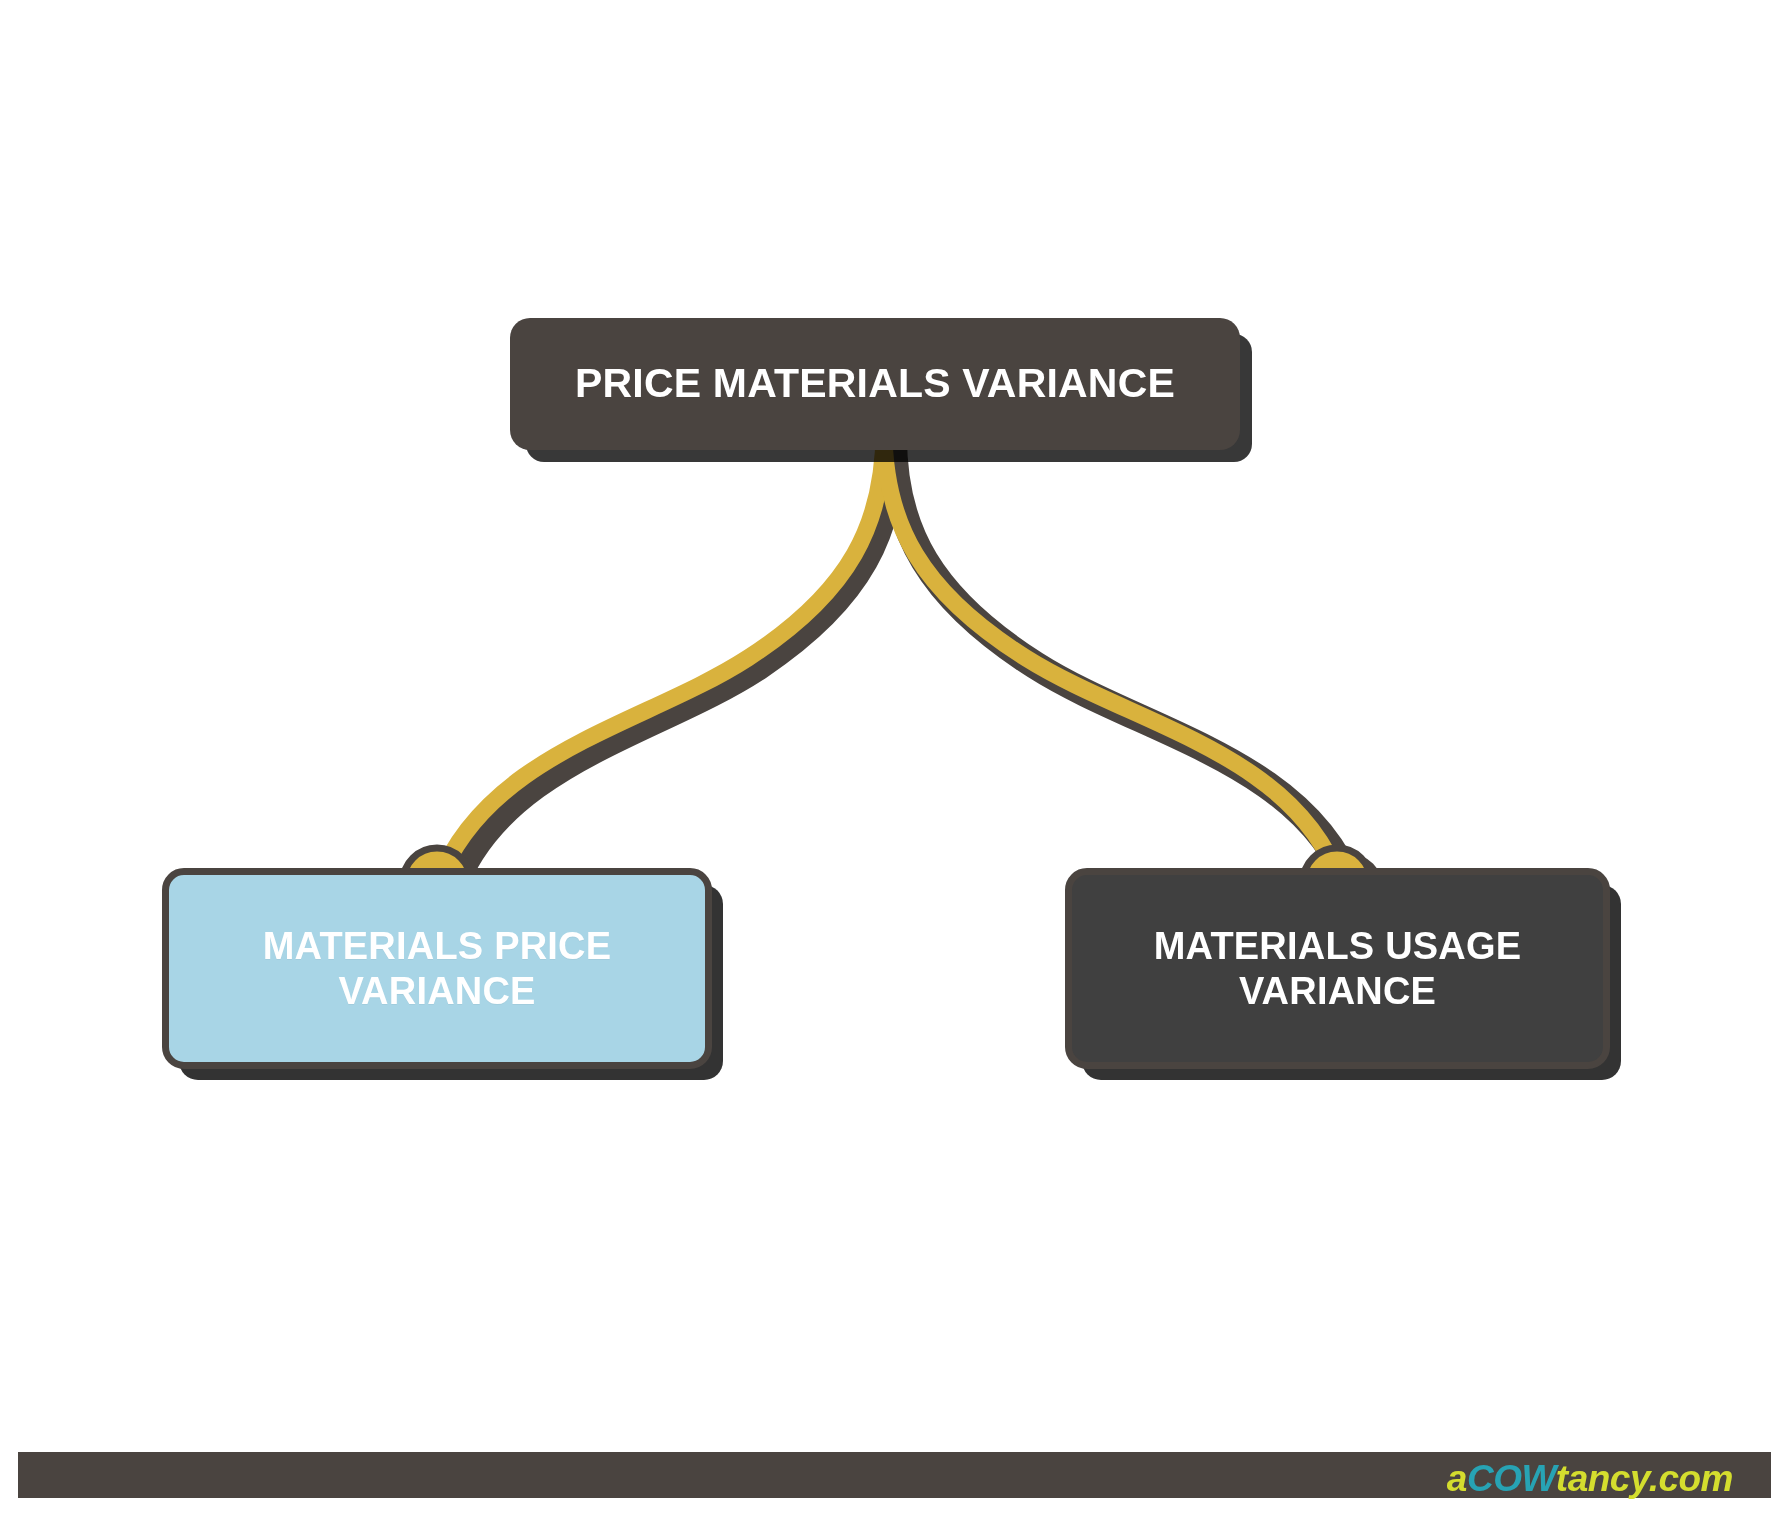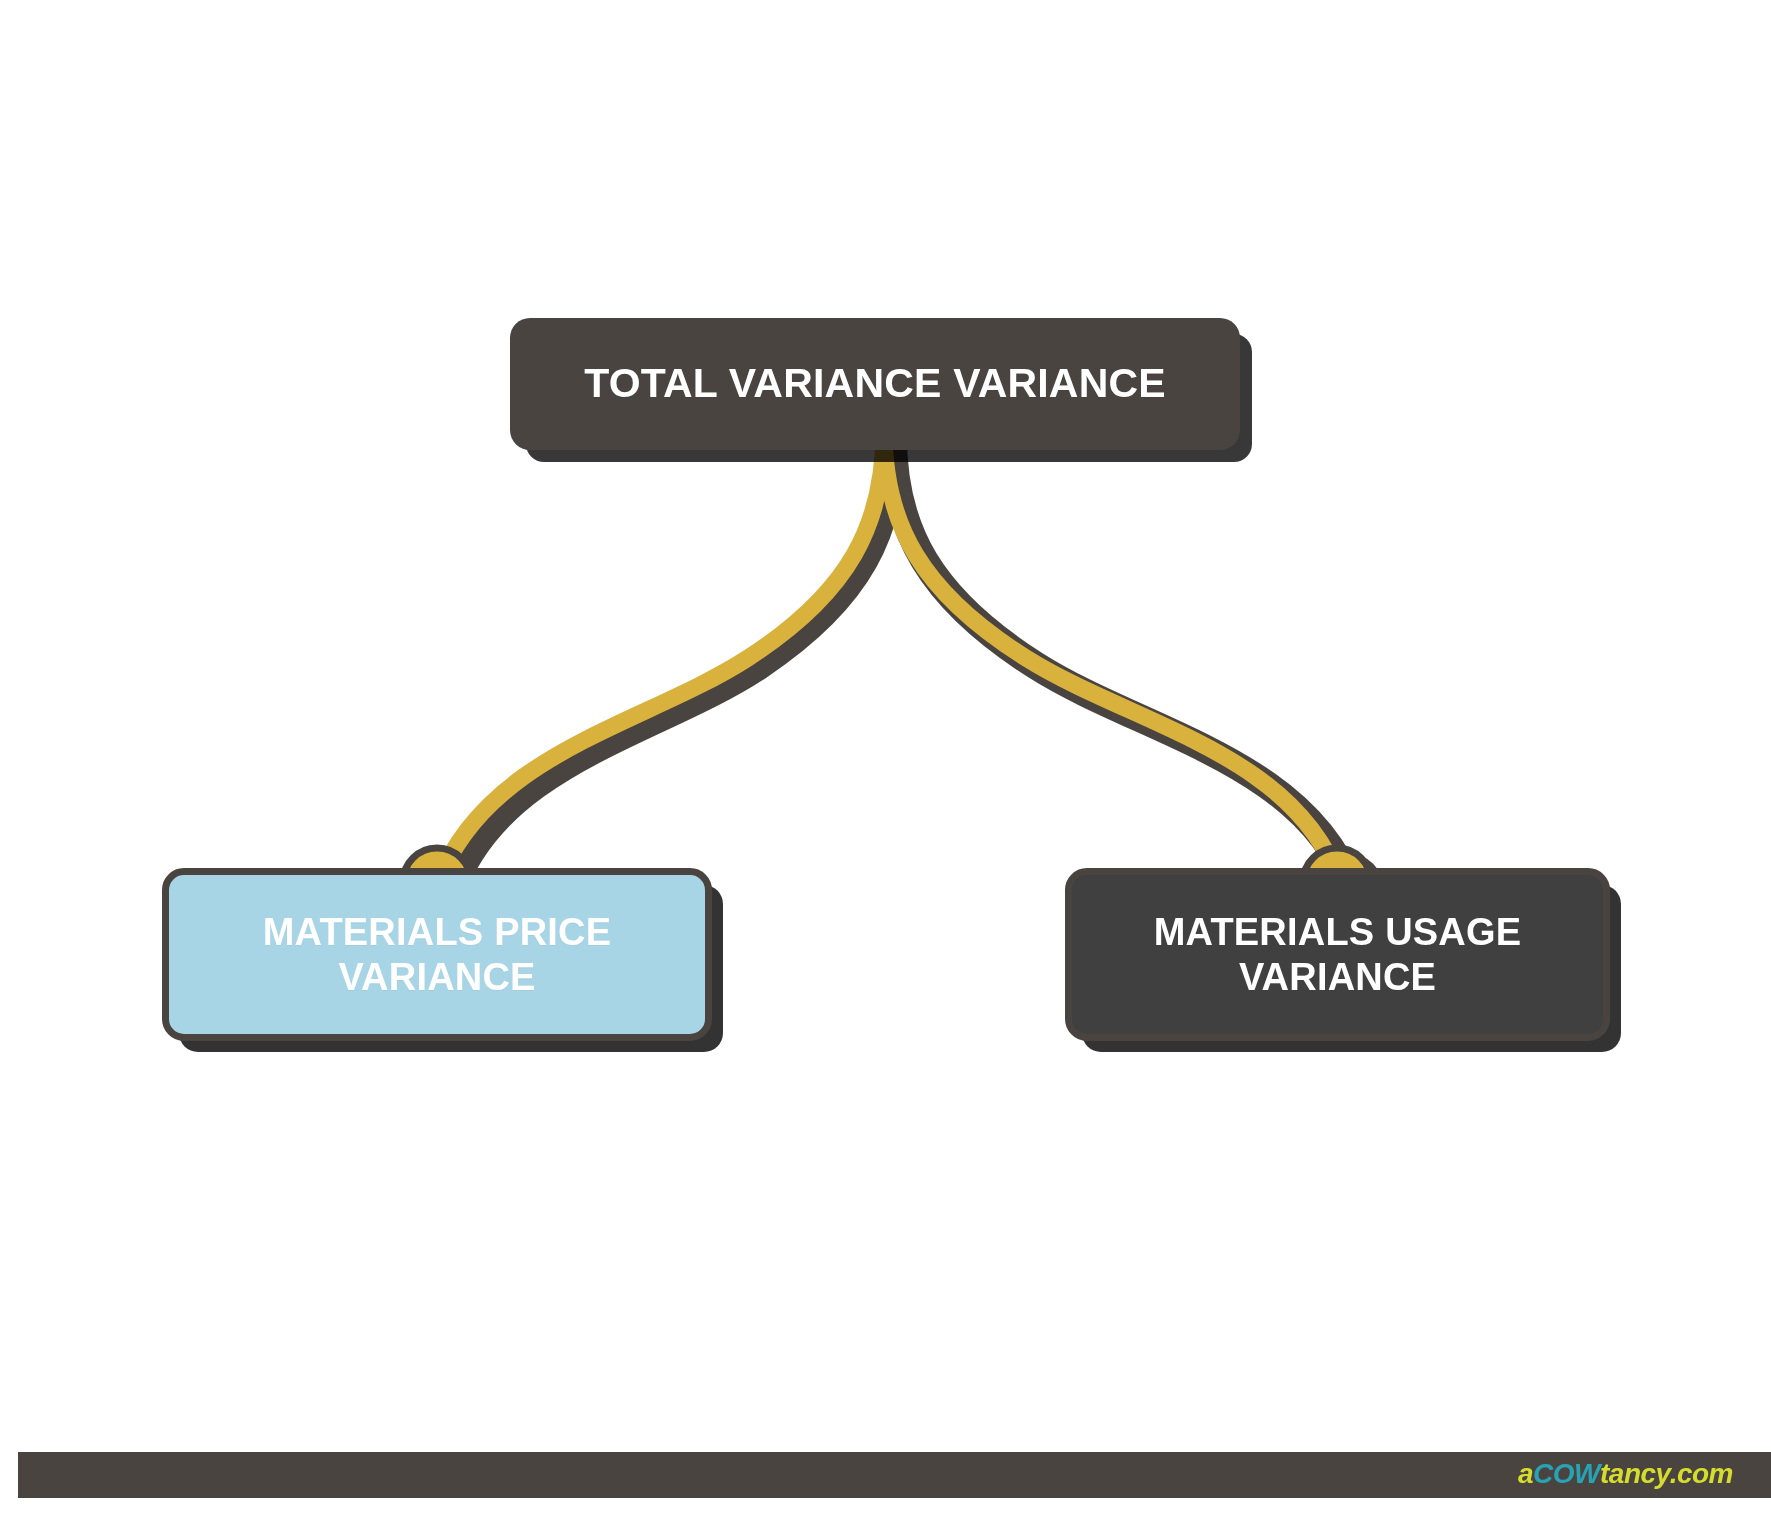--- a/index.html
+++ b/index.html
@@ -49,21 +49,21 @@
     height: 132px;
     background: #4a4440;
     border-radius: 20px;
     font-size: 41px;
     box-shadow: 14px 14px 0 -2px rgba(0,0,0,0.78);
     z-index: 3;
   }
 
   .node-leaf {
     top: 868px;
-    height: 173px;
+    height: 201px;
     border: 7px solid #4a4440;
     border-radius: 22px;
     font-size: 38px;
     box-shadow: 14px 14px 0 -3px rgba(0,0,0,0.80);
     z-index: 3;
   }
 
   .node-left {
     left: 162px;
     width: 550px;
@@ -89,21 +89,21 @@
     top: 1452px;
     width: 1753px;
     height: 46px;
     background: #4a4440;
     z-index: 4;
   }
   #brand-logo {
     position: absolute;
     right: 38px;
     top: 1458px;
-    font-size: 28px;
+    font-size: 37px;
     font-weight: bold;
     font-style: italic;
     letter-spacing: -0.5px;
     z-index: 5;
     white-space: nowrap;
   }
   .brand-a     { color: #d4dd2e; }
   .brand-cow   { color: #27a3b4; }
   .brand-rest  { color: #d4dd2e; }
 </style>
@@ -134,21 +134,21 @@
 
     <g>
       <circle cx="447" cy="890" r="37" fill="#4a4440"></circle>
       <circle cx="1347" cy="890" r="37" fill="#4a4440"></circle>
       <circle cx="437" cy="882" r="34" fill="#d9b23d" stroke="#4a4440" stroke-width="7"></circle>
       <circle cx="1337" cy="882" r="34" fill="#d9b23d" stroke="#4a4440" stroke-width="7"></circle>
     </g>
   </svg>
 
   <div class="node node-root">
-    <span class="node-label">TOTAL VARIANCE VARIANCE</span>
+    <span class="node-label">PRICE MATERIALS VARIANCE</span>
   </div>
 
   <div class="node node-leaf node-left">
     <span class="node-label">MATERIALS PRICE VARIANCE</span>
   </div>
 
   <div class="node node-leaf node-right">
     <span class="node-label">MATERIALS USAGE VARIANCE</span>
   </div>
 

